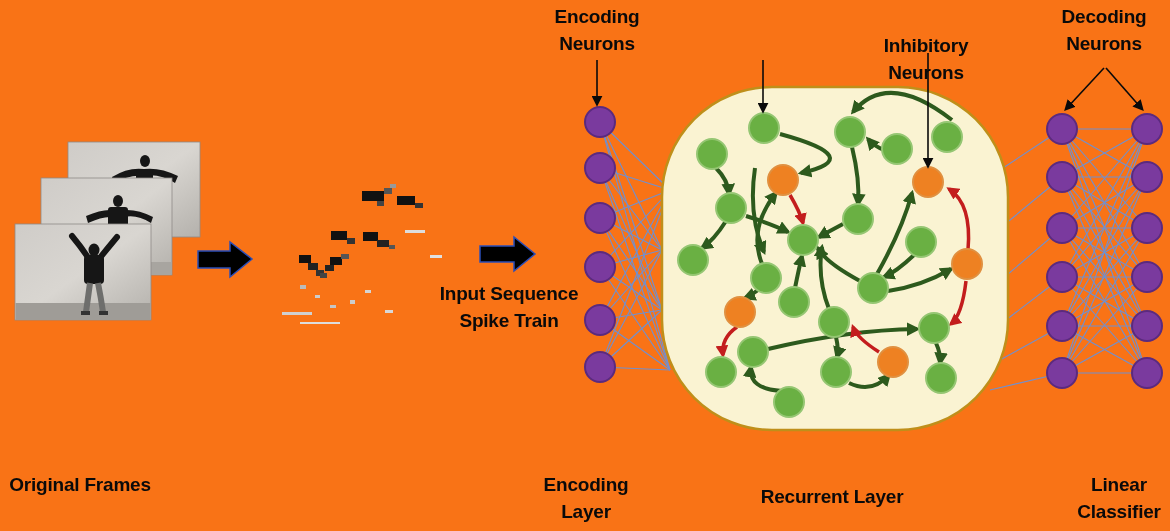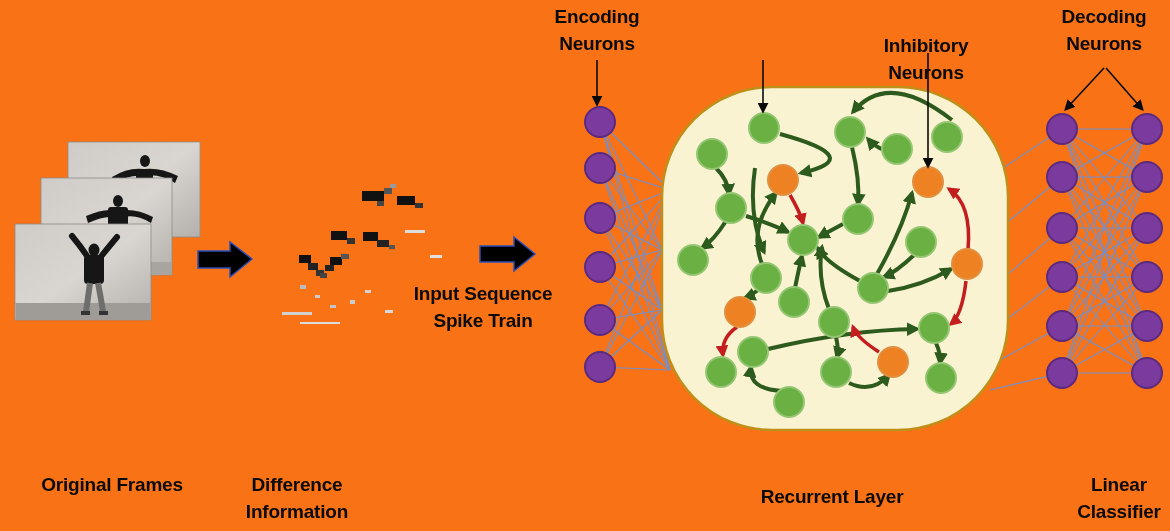--- a/index.html
+++ b/index.html
@@ -244,20 +244,20 @@
         <line x1="928" y1="53" x2="928" y2="166" stroke="#0a0a0a" stroke-width="1.6" marker-end="url(#arrowK)"></line>
         <line x1="1104" y1="68" x2="1066" y2="109" stroke="#0a0a0a" stroke-width="1.6" marker-end="url(#arrowK)"></line>
         <line x1="1106" y1="68" x2="1142" y2="109" stroke="#0a0a0a" stroke-width="1.6" marker-end="url(#arrowK)"></line>
       </g>
   </svg>
 
   <div class="lbl" style="left:537px;top:3px;width:120px;">Encoding Neurons</div>
   <div class="lbl" style="left:866px;top:12px;width:120px;margin-top:20px;">Inhibitory Neurons</div>
   <div class="lbl" style="left:1044px;top:3px;width:120px;text-align:center;">Decoding Neurons</div>
 
-  <div class="lbl" style="left:398px;top:280px;width:170px;">Input Sequence Spike Train</div>
-
-  <div class="lbl nowrap" style="left:0px;top:471px;width:160px;margin-left:32px;">Original Frames</div>
-  <div class="lbl" style="left:227px;top:471px;width:140px;">Difference Information</div>
+  <div class="lbl" style="left:424px;top:280px;width:170px;">Input Sequence Spike Train</div>
+
+  <div class="lbl nowrap" style="left:0px;top:471px;width:160px;">Original Frames</div>
+  <div class="lbl" style="left:526px;top:471px;width:120px;">Encoding Layer</div>
   <div class="lbl nowrap" style="left:732px;top:483px;width:200px;">Recurrent Layer</div>
   <div class="lbl" style="left:1064px;top:471px;width:110px;">Linear Classifier</div>
 
 </div>
 
 </body></html>

